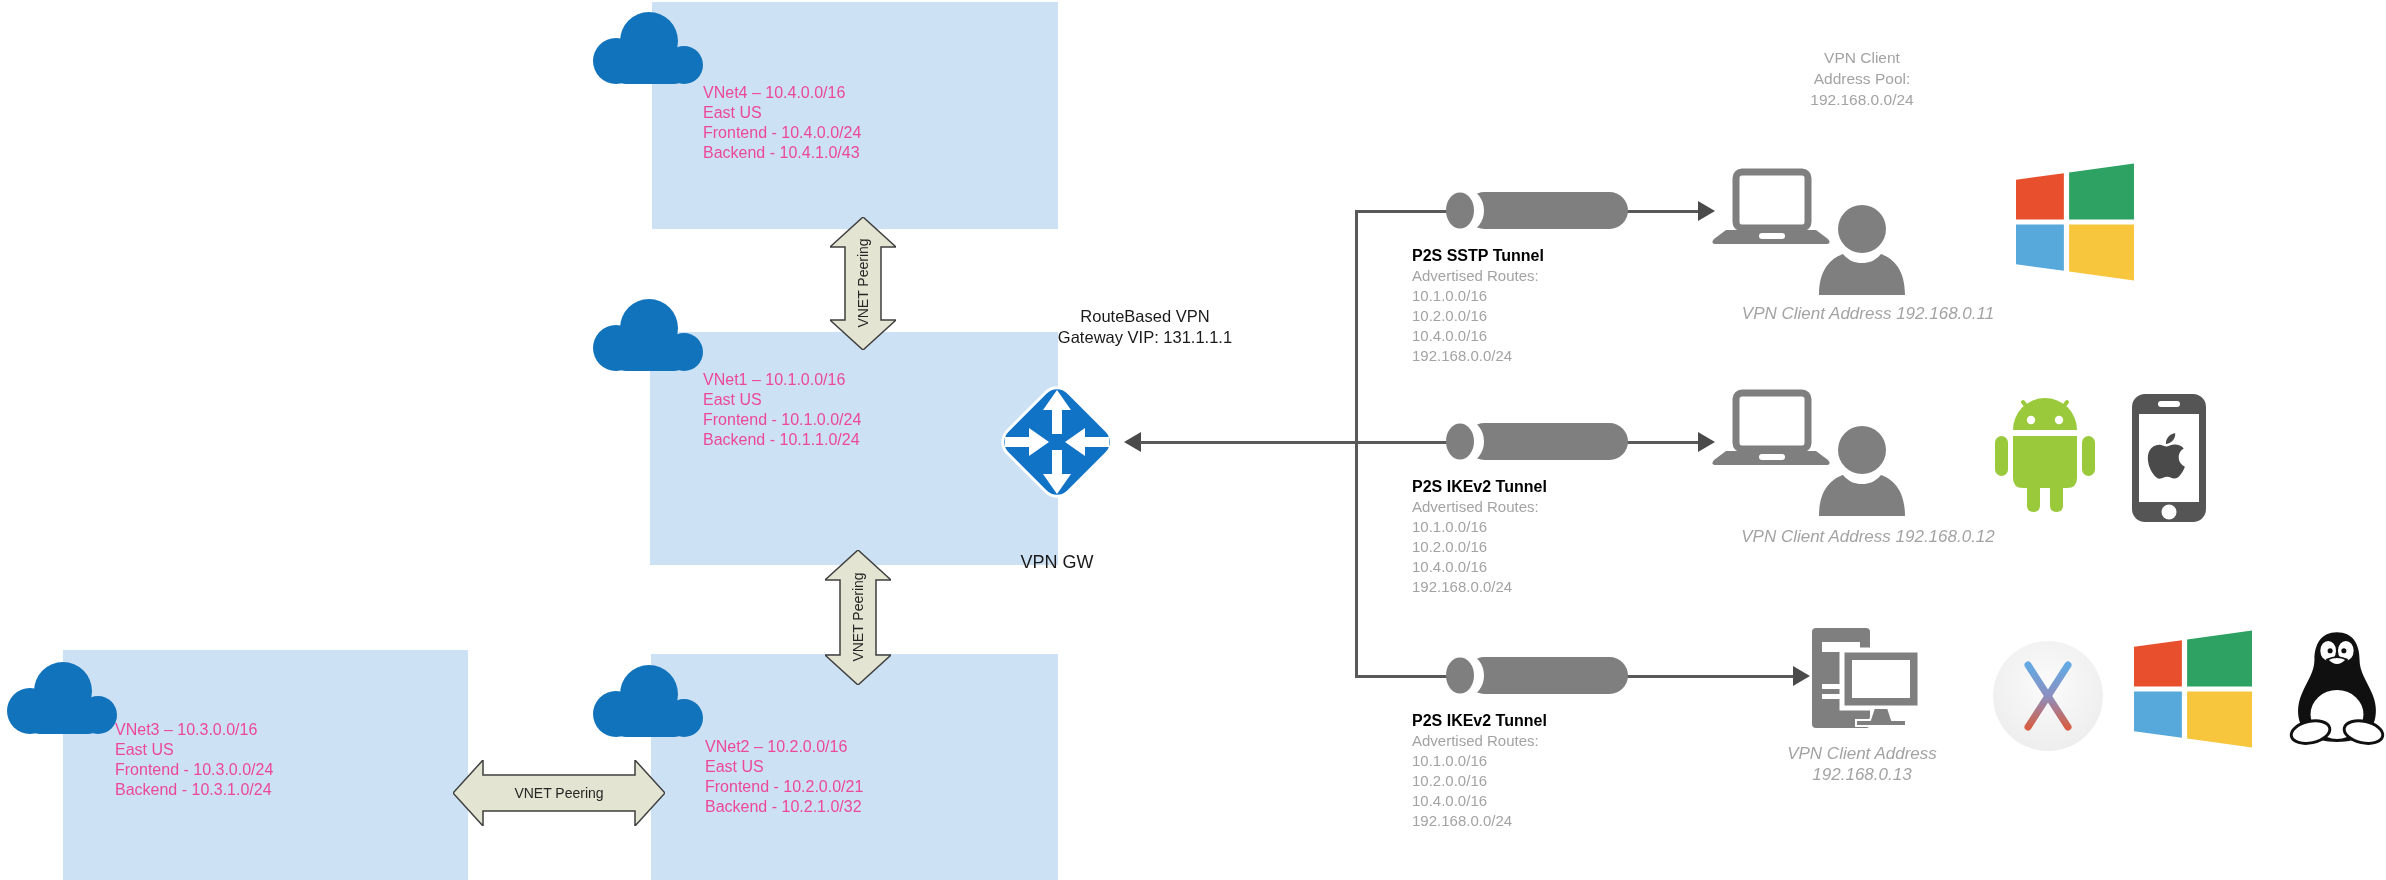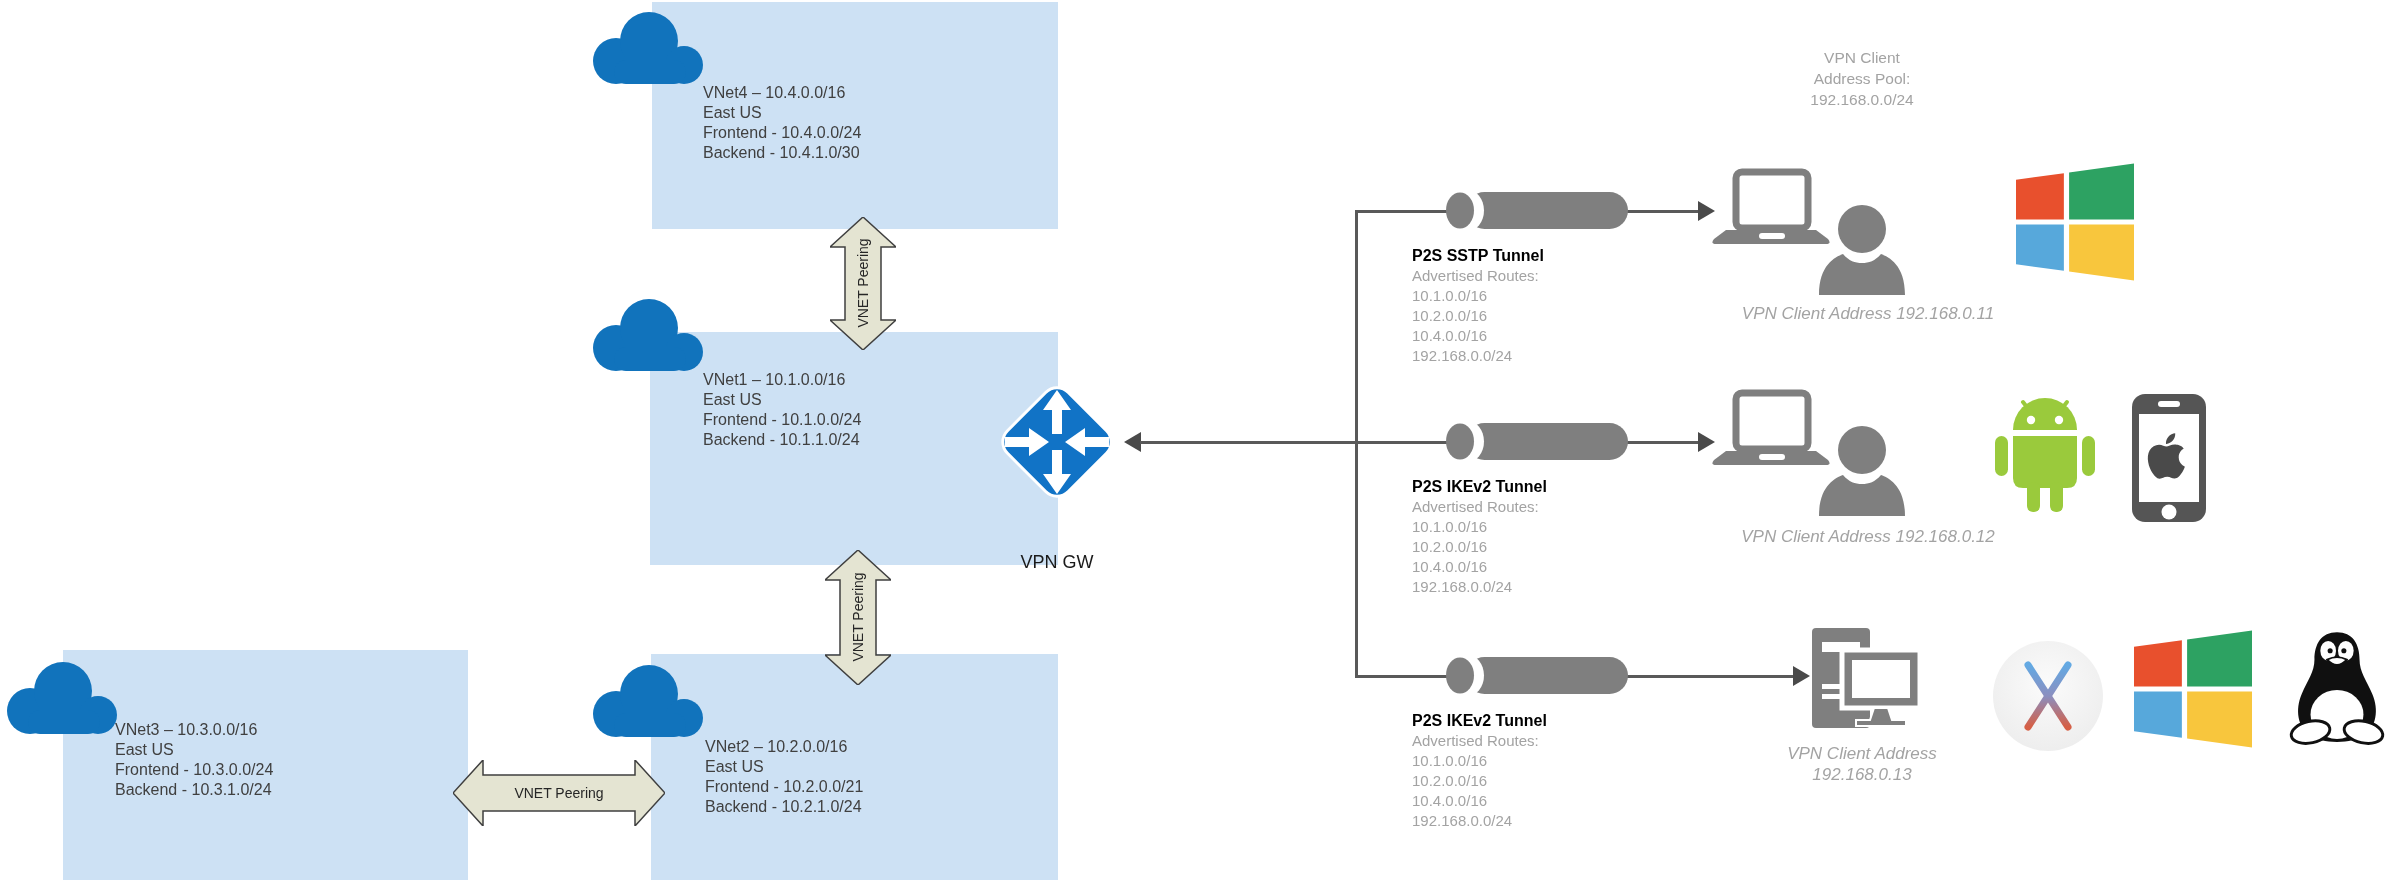--- a/index.html
+++ b/index.html
@@ -2,21 +2,21 @@
 <html style="--vnet-fill: #cde1f4; --cloud-blue: #1173bc; --gateway-blue: #1173c6; --tunnel-gray: #7f7f7f; --device-gray: #7f7f7f; --line-gray: #595959; --muted-text: #a3a3a3; --peering-fill: #e4e4d2; --peering-stroke: #3f3f3f; --android-green: #9aca3c; --windows-red: #e8502d; --windows-green: #2da262; --windows-blue: #57a8db; --windows-yellow: #f8c63d;"><head>
 <meta charset="utf-8">
 <style>
   html,body{margin:0;padding:0;background:#ffffff;}
   .canvas{
     position:relative;width:2386px;height:880px;overflow:hidden;background:#fff;
     font-family:"Liberation Sans", sans-serif;
   }
   .abs{position:absolute;}
   .vnet-box{position:absolute;background:var(--vnet-fill,#cde1f4);}
-  .vnet-text{position:absolute;color:#404040;font-size:16px;line-height:20px;white-space:nowrap;}
+  .vnet-text{position:absolute;color:#ec4899;font-size:16px;line-height:20px;white-space:nowrap;}
   .peer-label{position:absolute;font-size:14px;color:#262626;white-space:nowrap;}
   .peer-label.vert{transform:translate(-50%,-50%) rotate(-90deg);}
   .peer-label.horz{transform:translate(-50%,-50%);}
   .line-h{position:absolute;height:3px;background:var(--line-gray,#595959);}
   .line-v{position:absolute;width:3px;background:var(--line-gray,#595959);}
   .arrow-left{position:absolute;width:0;height:0;border-top:10px solid transparent;border-bottom:10px solid transparent;border-right:17px solid #4a4a4a;}
   .arrow-right{position:absolute;width:0;height:0;border-top:10px solid transparent;border-bottom:10px solid transparent;border-left:17px solid #4a4a4a;}
   .tunnel-text{position:absolute;width:240px;}
   .tunnel-title{font-size:16px;font-weight:bold;color:#000;line-height:20px;}
   .tunnel-sub{font-size:15px;color:var(--muted-text,#a3a3a3);line-height:20px;}
@@ -65,33 +65,33 @@
         <circle cx="63" cy="33" r="29"></circle>
         <circle cx="98" cy="57" r="19"></circle>
       <rect x="28" y="52" width="72" height="24" rx="12"></rect>
     </g>
   </svg>
 
   <div class="vnet-text" style="left:703px;top:83px;">
     <div>VNet4 – 10.4.0.0/16</div>
     <div>East US</div>
     <div>Frontend - 10.4.0.0/24</div>
-    <div>Backend - 10.4.1.0/30</div>
+    <div>Backend - 10.4.1.0/43</div>
   </div>
   <div class="vnet-text" style="left:703px;top:370px;">
     <div>VNet1 – 10.1.0.0/16</div>
     <div>East US</div>
     <div>Frontend - 10.1.0.0/24</div>
     <div>Backend - 10.1.1.0/24</div>
   </div>
   <div class="vnet-text" style="left:705px;top:737px;">
     <div>VNet2 – 10.2.0.0/16</div>
     <div>East US</div>
     <div>Frontend - 10.2.0.0/21</div>
-    <div>Backend - 10.2.1.0/24</div>
+    <div>Backend - 10.2.1.0/32</div>
   </div>
   <div class="vnet-text" style="left:115px;top:720px;">
     <div>VNet3 – 10.3.0.0/16</div>
     <div>East US</div>
     <div>Frontend - 10.3.0.0/24</div>
     <div>Backend - 10.3.1.0/24</div>
   </div>
 
   <svg class="abs" style="left:830px;top:217px;" width="66" height="133" viewBox="0 0 66 133">
     <polygon points="33,0 66,30 51,30 51,103 66,103 33,133 0,103 15,103 15,30 0,30" fill="var(--peering-fill,#e4e4d2)" stroke="var(--peering-stroke,#3f3f3f)" stroke-width="1.5"></polygon>
@@ -101,20 +101,24 @@
   <svg class="abs" style="left:825px;top:550px;" width="66" height="135" viewBox="0 0 66 135">
     <polygon points="33,0 66,30 51,30 51,105 66,105 33,135 0,105 15,105 15,30 0,30" fill="var(--peering-fill,#e4e4d2)" stroke="var(--peering-stroke,#3f3f3f)" stroke-width="1.5"></polygon>
   </svg>
   <div class="peer-label vert" style="left:858px;top:617px;">VNET Peering</div>
 
   <svg class="abs" style="left:453px;top:760px;" width="212" height="66" viewBox="0 0 212 66">
     <polygon points="0,33 30,0 30,15 182,15 182,0 212,33 182,66 182,51 30,51 30,66" fill="var(--peering-fill,#e4e4d2)" stroke="var(--peering-stroke,#3f3f3f)" stroke-width="1.5"></polygon>
   </svg>
   <div class="peer-label horz" style="left:559px;top:793px;">VNET Peering</div>
 
+  <div class="gw-info" style="left:1015px;top:306px;">
+    <div>RouteBased VPN</div>
+    <div>Gateway VIP: 131.1.1.1</div>
+  </div>
 
   <svg class="abs" style="left:991px;top:376px;" width="132" height="132" viewBox="0 0 132 132">
     <rect x="23" y="23" width="86" height="86" rx="16" transform="rotate(45 66 66)" fill="var(--gateway-blue,#1173c6)" stroke="#ffffff" stroke-width="3"></rect>
     <g fill="#ffffff">
       <path d="M66 14 L80 34 H71 V58 H61 V34 H52 Z"></path>
       <path d="M66 118 L80 98 H71 V74 H61 V98 H52 Z"></path>
       <path d="M58 66 L38 52 V61 H14 V71 H38 V80 Z"></path>
       <path d="M74 66 L94 52 V61 H118 V71 H94 V80 Z"></path>
     </g>
   </svg>

